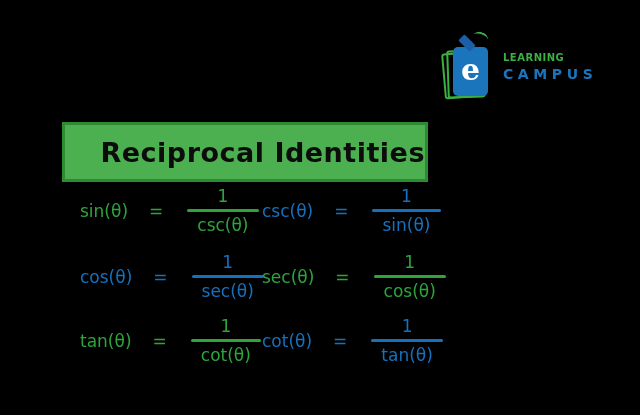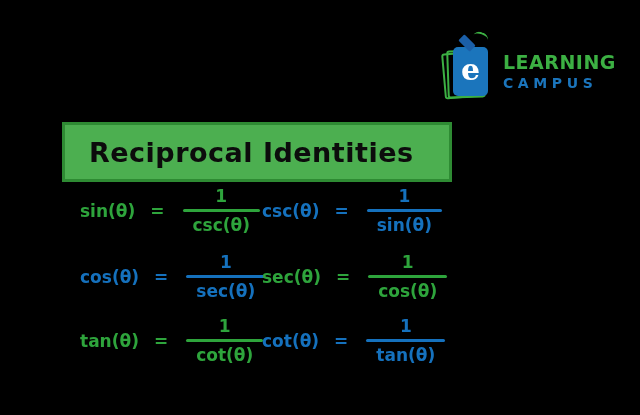--- a/index.html
+++ b/index.html
@@ -30,41 +30,41 @@
     position: absolute; left: 16px; top: -3px; width: 16px; height: 16px;
     background: #1b5fa8; transform: rotate(45deg) scaleY(0.55); border-radius: 2px;
   }
   .cap-tassel {
     position: absolute; left: 30px; top: -6px; width: 15px; height: 9px;
     border: 0; border-top: 2px solid var(--logo_green);
     border-radius: 50% 50% 0 0; transform: rotate(18deg);
   }
   .logo-text { margin-left: 6px; padding-top: 15px; line-height: 1; }
   .logo-learning {
-    color: var(--logo_green); font-weight: 700; font-size: 19px; letter-spacing: 0.5px;
+    color: var(--logo_green); font-weight: 700; font-size: 10px; letter-spacing: 0.5px;
   }
   .logo-campus {
     color: var(--logo_blue); font-weight: 700; font-size: 14px; letter-spacing: 4.6px;
     margin-top: 4px;
   }
 
   
   .title-banner {
     position: absolute; left: 62px; top: 122px; width: 360px; height: 54px;
     background: var(--header_bg); border: 3px solid var(--header_border);
-    display: flex; align-items: center; justify-content: flex-start; padding-left: 24px;
+    display: flex; align-items: center; justify-content: flex-end;
   }
   .title-text {
     color: var(--header_text); font-size: 27px; font-weight: 700; letter-spacing: 0.5px;
   }
 
   
   .formula {
-    position: absolute; display: flex; align-items: center; gap: 15px;
-    font-weight: 700; font-size: 17px; line-height: 1; text-align: center;
+    position: absolute; display: flex; align-items: center; gap: 21px;
+    font-weight: 400; font-size: 17px; line-height: 1; text-align: center;
   }
   .f-r1c1 { left: 80px;  top: 188px; }
   .f-r1c2 { left: 262px; top: 188px; }
   .f-r2c1 { left: 80px;  top: 254px; }
   .f-r2c2 { left: 262px; top: 254px; }
   .f-r3c1 { left: 80px;  top: 318px; }
   .f-r3c2 { left: 262px; top: 318px; }
   .frac { display: inline-flex; flex-direction: column; align-items: center; margin-left: 3px; }
   .frac-num { padding: 0 10px 4px 10px; font-size: 17px; }
   .frac-bar { align-self: stretch; height: 3px; background: currentColor; border-radius: 2px; }

